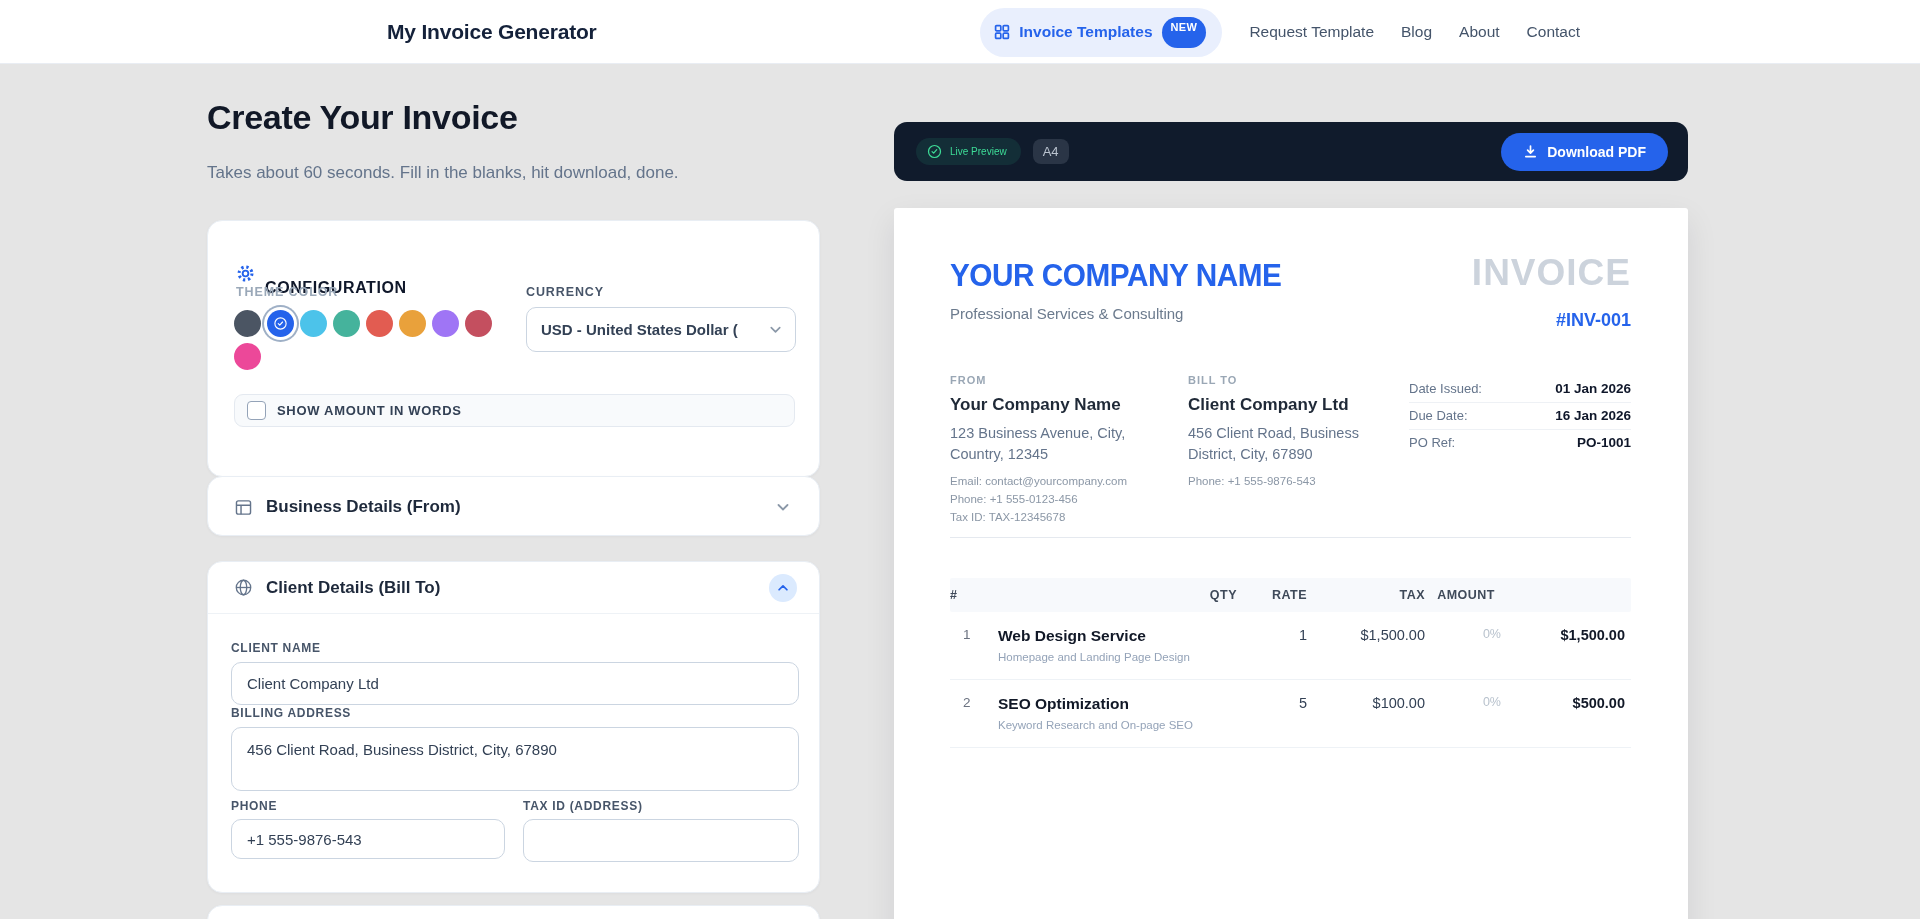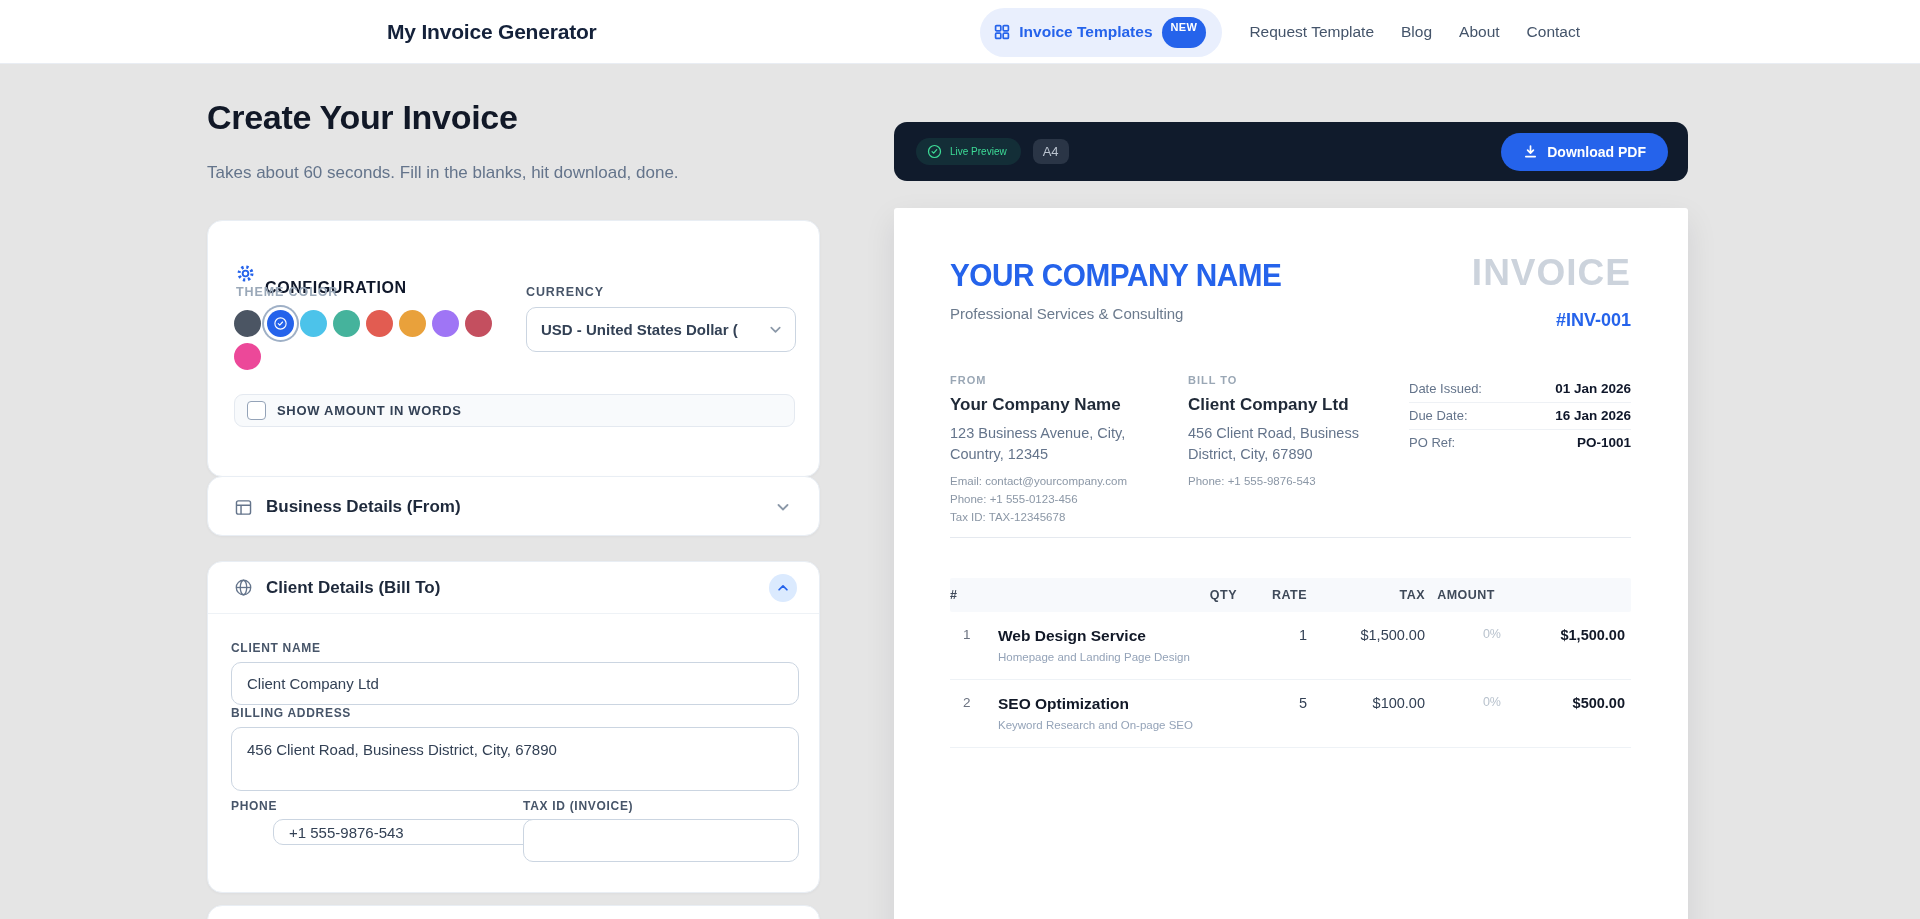--- a/index.html
+++ b/index.html
@@ -215,23 +215,23 @@
       </div>
       <div class="client-divider"></div>
 
       <div class="f-label" style="top:79px; left:23px;">CLIENT NAME</div>
       <input class="f-input" style="top: 100px; left: 23px; width: 568px; height: 43px;" value="Client Company Ltd">
 
       <div class="f-label" style="top:144px; left:23px;">BILLING ADDRESS</div>
       <textarea class="f-input" style="top: 165px; left: 23px; width: 568px; height: 64px;">456 Client Road, Business District, City, 67890</textarea>
 
       <div class="f-label" style="top:237px; left:23px;">PHONE</div>
-      <input class="f-input" style="top: 257px; left: 23px; width: 274px; height: 26px; margin-left: 42px;" value="+1 555-9876-543">
-
-      <div class="f-label" style="top:237px; left:315px;">TAX ID (INVOICE)</div>
+      <input class="f-input" style="top: 257px; left: 23px; width: 274px; height: 40px;" value="+1 555-9876-543">
+
+      <div class="f-label" style="top:237px; left:315px;">TAX ID (ADDRESS)</div>
       <input class="f-input" style="top: 257px; left: 315px; width: 276px; height: 43px;" value="">
     </div>
 
     <div class="card card-sliver"></div>
   </section>
 
   <section class="right-col">
 
     <div class="toolbar">
       <div class="live-pill">

